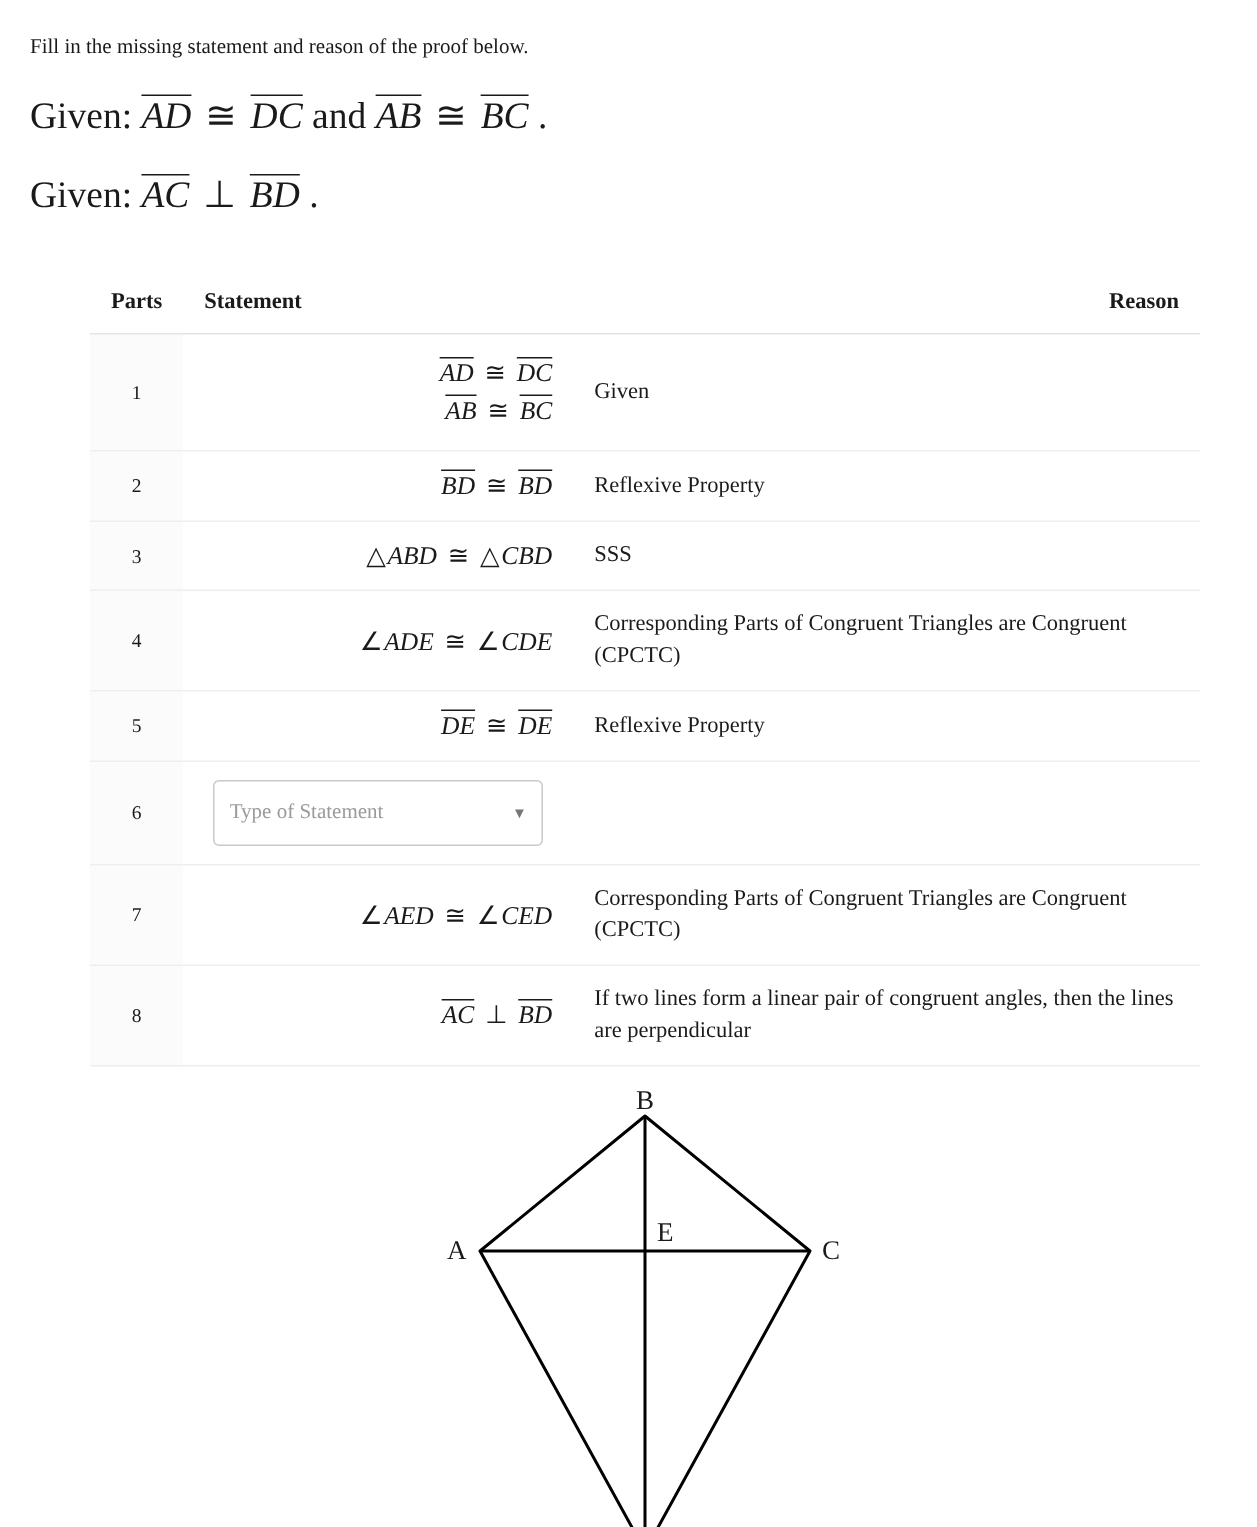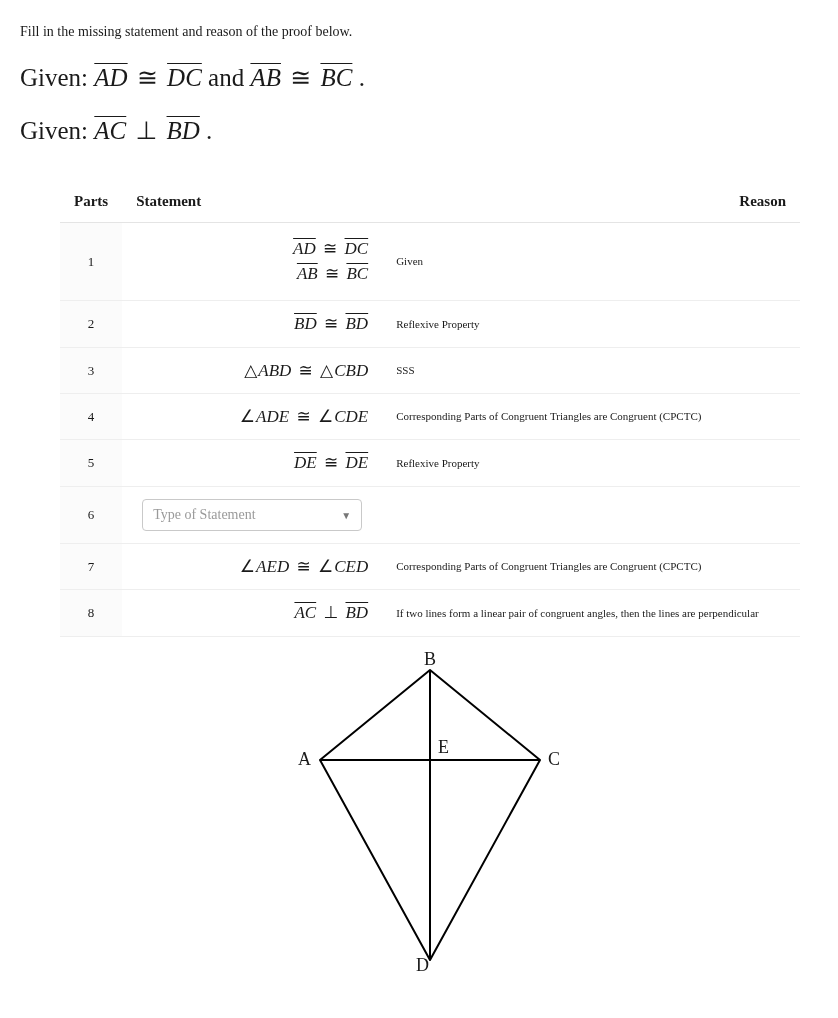--- a/index.html
+++ b/index.html
@@ -69,31 +69,31 @@
       font-size: 13px;
       font-weight: 500;
       background: #fbfbfb;
     }
     .proof-table td.stmt {
       text-align: right;
       font-family: 'Times New Roman', serif;
       font-size: 17px;
     }
     .proof-table td.reason {
-      font-size: 11px;
+      font-size: 15px;
       line-height: 1.4;
     }
     .stmt-line { display: block; margin: 3px 0; }
 
     .dropdown {
       display: flex;
       align-items: center;
       justify-content: space-between;
       width: 220px;
-      height: 32px;
+      height: 44px;
       border: 1px solid #c9c9c9;
       border-radius: 4px;
       background: #fff;
       padding: 0 10px;
       color: #9a9a9a;
       font-family: Georgia, serif;
       font-size: 14px;
       cursor: pointer;
       margin: 0 auto;
     }

